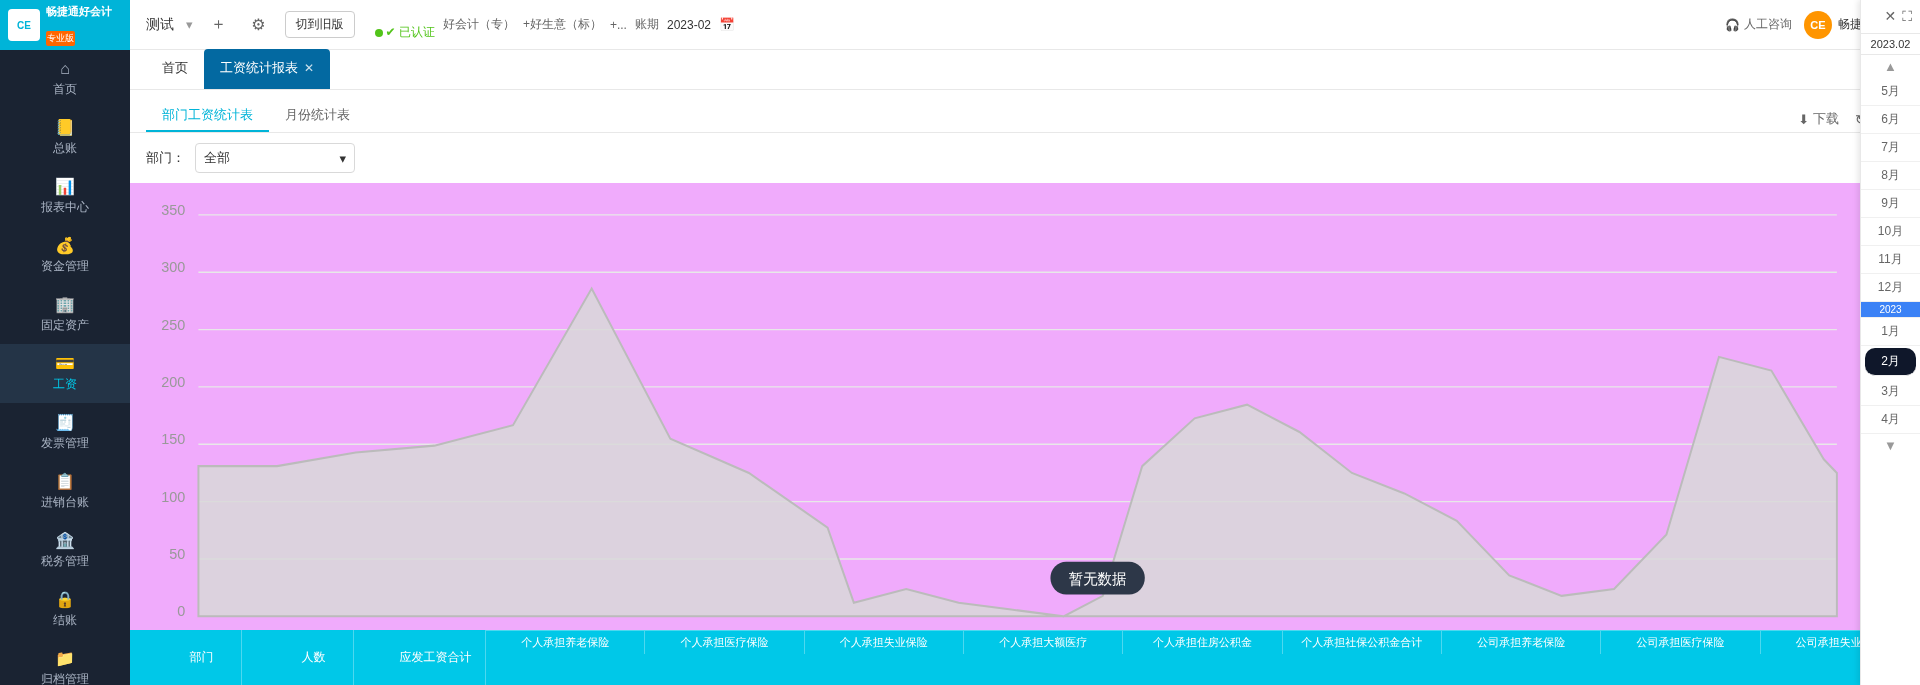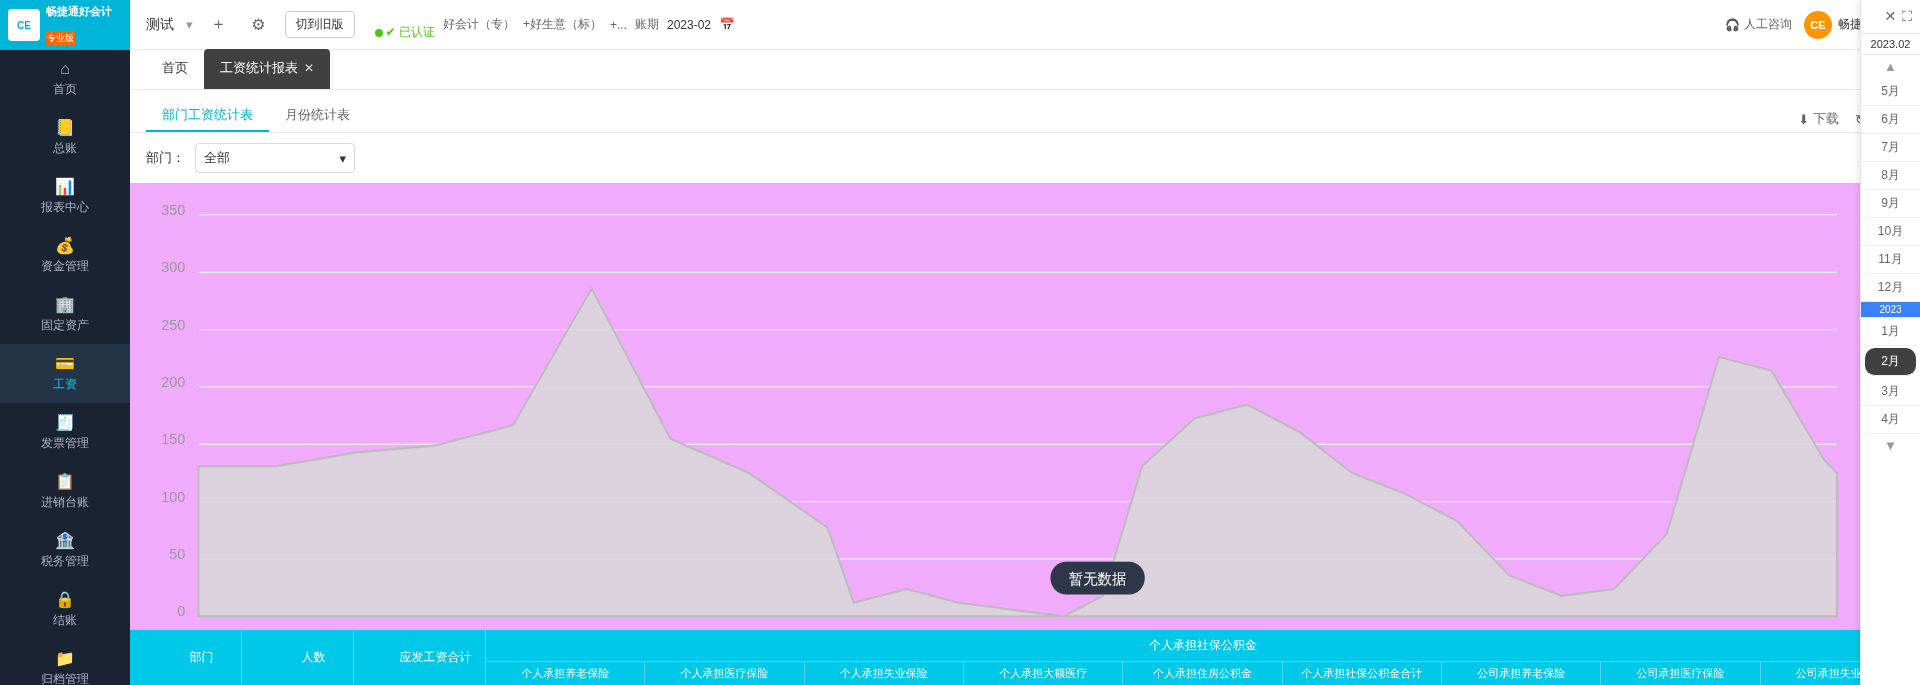--- a/index.html
+++ b/index.html
@@ -116,21 +116,21 @@
       cursor: pointer;
       color: #666;
       border-bottom: 2px solid transparent;
       display: flex;
       align-items: center;
       gap: 6px;
       height: 40px;
     }
     .tab-item.active {
       color: white;
-      background: #404040;
+      background: #0369a1;
       border-radius: 4px 4px 0 0;
     }
     .tab-item .tab-close { font-size: 12px; color: rgba(255,255,255,0.8); cursor: pointer; }
     .tab-item.home { color: #333; border-bottom: 2px solid transparent; background: none; }
 
     
     .content-area {
       flex: 1;
       background: #f0abfc;
       display: flex;
@@ -283,21 +283,21 @@
       cursor: pointer;
     }
     .month-item {
       padding: 5px 8px;
       font-size: 12px;
       color: #666;
       text-align: center;
       cursor: pointer;
       border-bottom: 1px solid #f0f0f0;
     }
-    .month-item.active { background: #404040; color: white; border-radius: 10px; margin: 2px 4px; }
+    .month-item.active { background: #0f172a; color: white; border-radius: 10px; margin: 2px 4px; }
     .month-item.year-label { background: #3b82f6; color: white; font-size: 10px; padding: 2px; }
     .nav-arrow { display: flex; justify-content: center; padding: 4px; cursor: pointer; color: #999; }
   </style>
 </head>
 <body>
 
 <div class="sidebar">
   <div class="sidebar-logo">
     <div class="sidebar-logo-icon">
       <span>CE</span>
@@ -462,23 +462,20 @@
         <span>部门</span>
       </div>
       <div class="table-col-fixed">
         <span>人数</span>
       </div>
       <div class="table-col-fixed" style="width:100px;min-width:100px;">
         <span>应发工资合计</span>
       </div>
 
       <div style="display:flex;flex-direction:column;flex:1;">
-        <div class="table-header-main">
-          <span>个人承担社保公积金</span>
-        </div>
         <div class="table-header-sub">
 
           <div class="table-header-cell" style="flex:1;">个人承担养老保险</div>
           <div class="table-header-cell" style="flex:1;">个人承担医疗保险</div>
           <div class="table-header-cell" style="flex:1;">个人承担失业保险</div>
           <div class="table-header-cell" style="flex:1;">个人承担大额医疗</div>
           <div class="table-header-cell" style="flex:1;">个人承担住房公积金</div>
           <div class="table-header-cell" style="flex:1;">个人承担社保公积金合计</div>
           <div class="table-header-cell" style="flex:1;">公司承担养老保险</div>
           <div class="table-header-cell" style="flex:1;">公司承担医疗保险</div>

